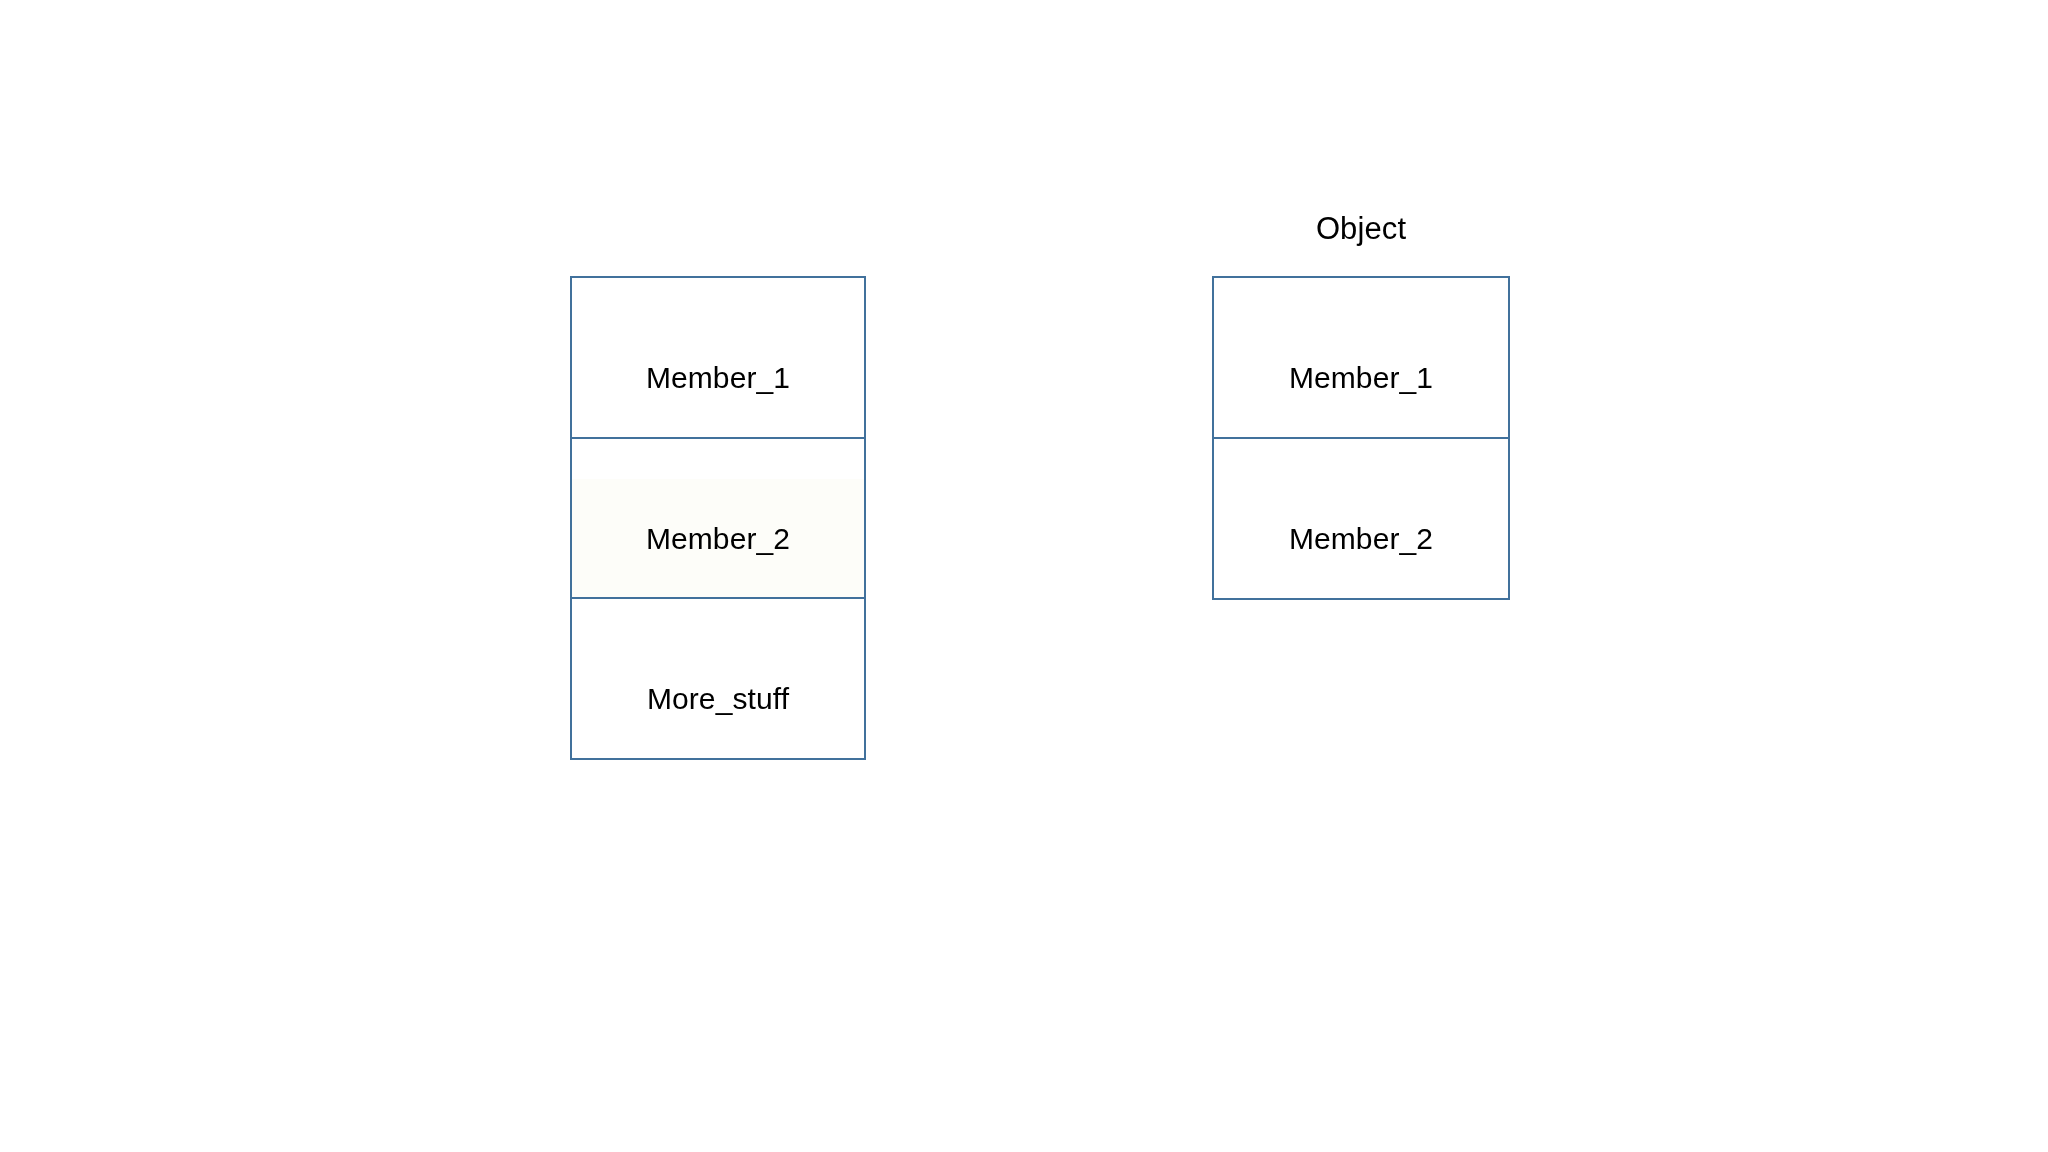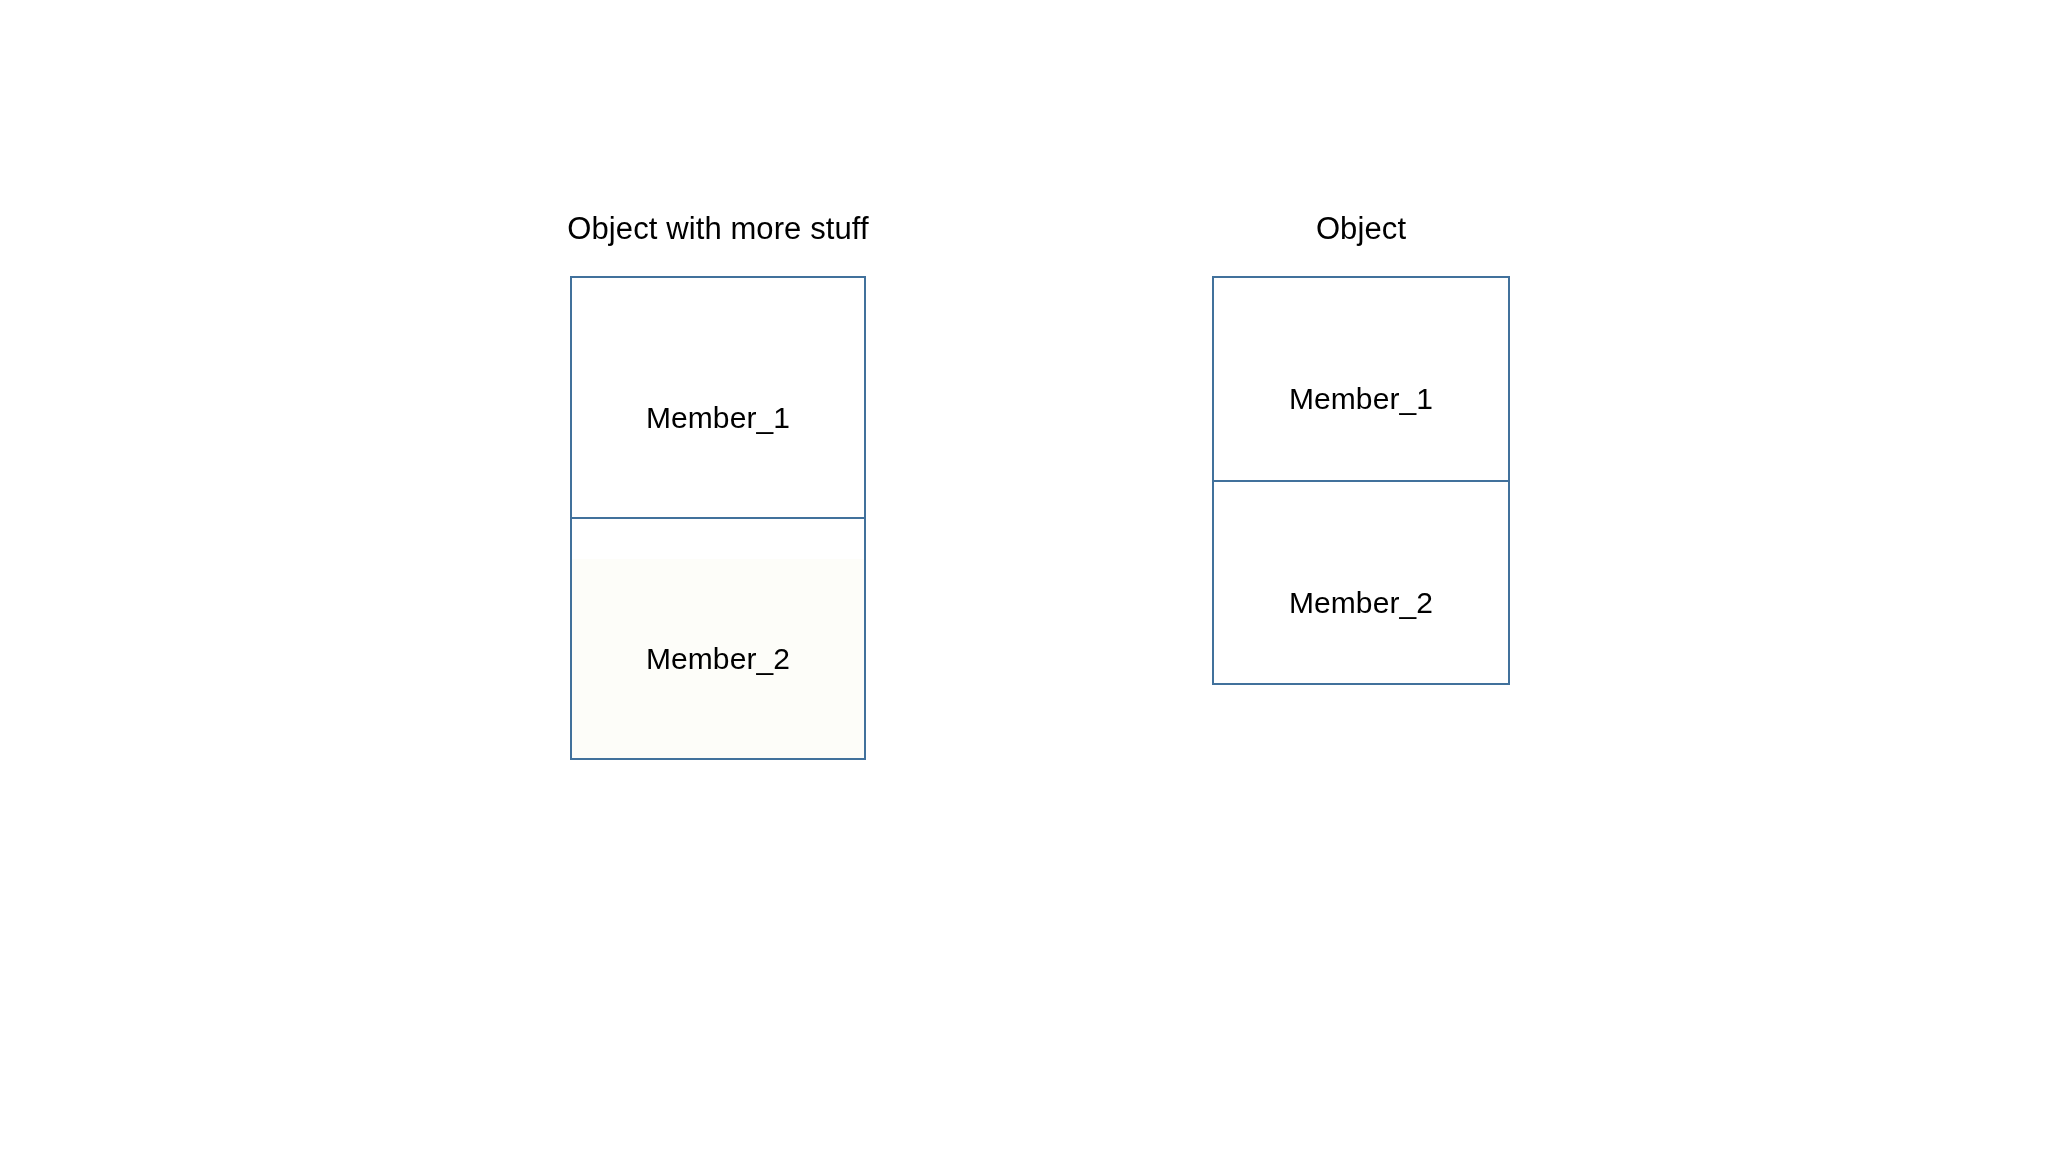--- a/index.html
+++ b/index.html
@@ -80,42 +80,44 @@
   #group-left {
     left: 570px;
     top: 276px;
     width: 296px;
     height: 484px;
   }
   #group-right {
     left: 1212px;
     top: 276px;
     width: 298px;
-    height: 409px;
+    height: 324px;
   }
 </style>
 </head>
 <body>
 
 <div class="canvas">
 
   <div class="object-group" id="group-left">
 
-    <div class="object-title">Object with more stuff</div>
 
     <div class="member-stack">
 
       <div class="member-cell">
         <span class="member-label">Member_1</span>
       </div>
 
       <div class="member-cell tinted">
         <span class="member-label">Member_2</span>
       </div>
 
+      <div class="member-cell">
+        <span class="member-label">More_stuff</span>
+      </div>
 
     </div>
   </div>
 
   <div class="object-group" id="group-right">
 
     <div class="object-title">Object</div>
 
     <div class="member-stack">
 

